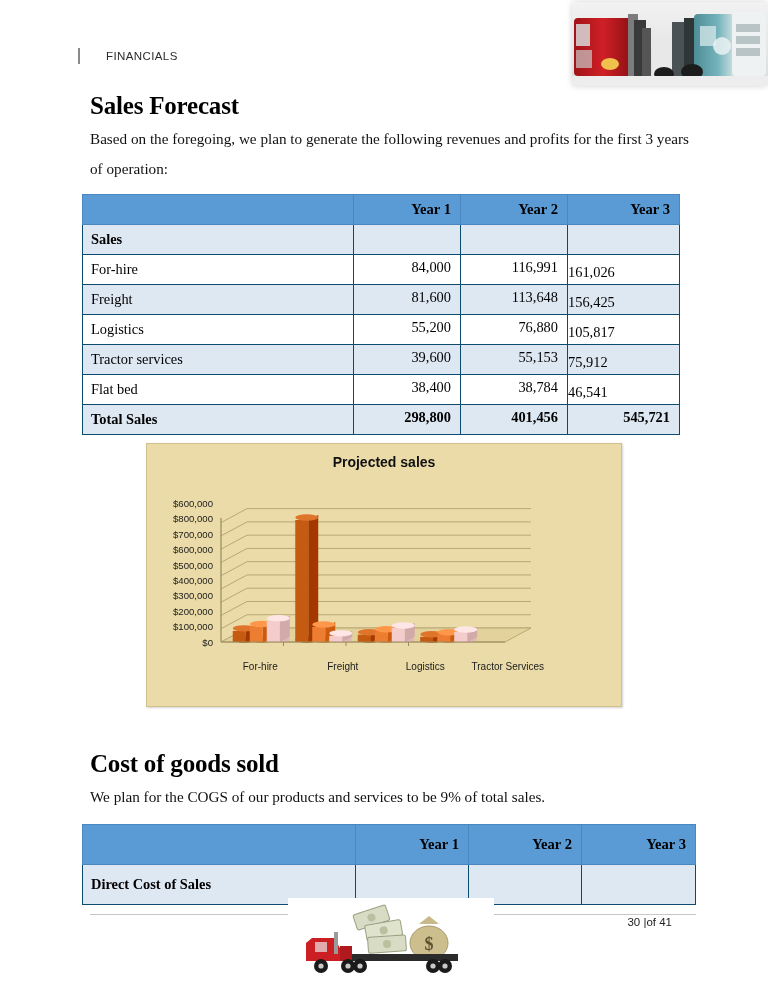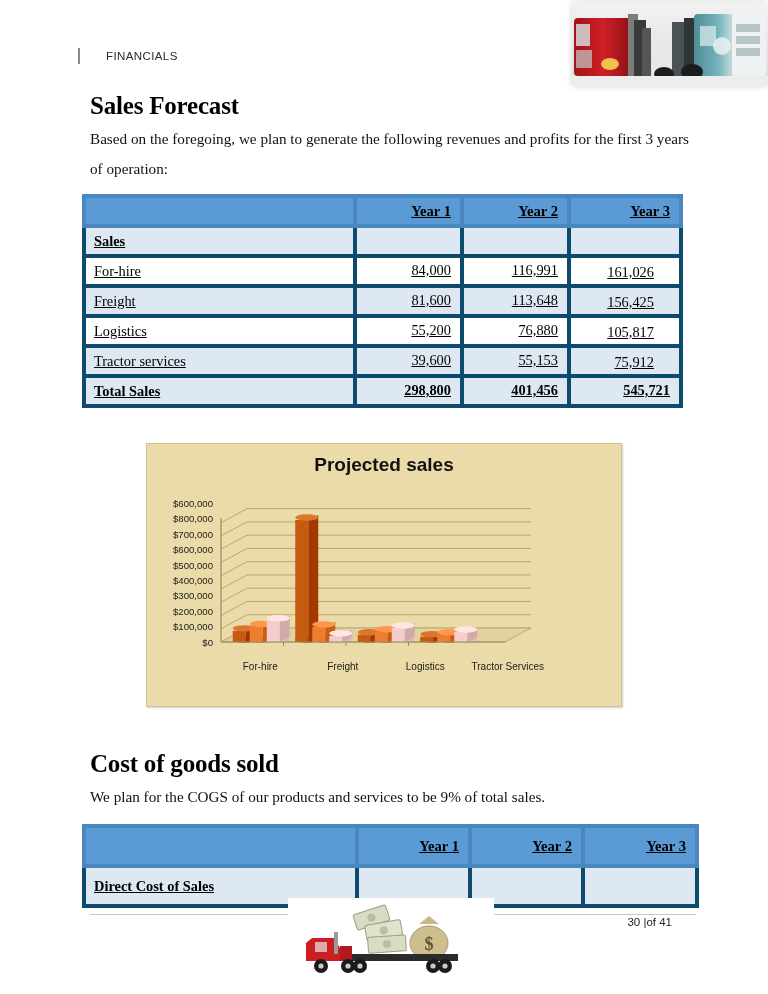--- a/index.html
+++ b/index.html
@@ -64,23 +64,22 @@
 
   
   .ftable {
     position: absolute;
     border-collapse: collapse;
     table-layout: fixed;
     font-family: "Liberation Serif", serif;
     font-size: 14.4px;
   }
   .ftable td, .ftable th {
-    border: 4px solid #0c4a6e;
+    border: 1px solid #0c4a6e;
     padding: 0;
-    text-decoration: underline;
   }
   .ftable .hdr th {
     background: #5b9bd5;
     color: #000;
     font-weight: bold;
     font-size: 14.6px;
     height: 30px;
     text-align: right;
     padding-right: 9px;
     border-color: #4a86bf;
@@ -93,21 +92,20 @@
     vertical-align: middle;
     margin-left: 48px;
   }
   .ftable td.num {
     text-align: right;
     padding-right: 9px;
     vertical-align: top;
     padding-top: 4px;
   }
   .ftable td.num3 {
-    text-align: right;
     padding-right: 25px;
     vertical-align: bottom;
     padding-bottom: 3px;
   }
   .r-alt td { background: #dee8f3; }
   .r-white td { background: #ffffff; }
   .bold td { font-weight: bold; }
 
   
   .chart-box {
@@ -120,21 +118,21 @@
     border: 1px solid #cfc08d;
     box-shadow: 1px 1px 2px rgba(0,0,0,0.18);
   }
   .chart-title {
     position: absolute;
     top: 10px;
     left: 0; right: 0;
     text-align: center;
     font-family: "Liberation Sans", sans-serif;
     font-weight: bold;
-    font-size: 19px;
+    font-size: 14px;
     color: #111;
   }
   .plot {
     position: absolute;
     left: 66px;
     top: 58px;
     width: 320px;
     height: 160px;
   }
   .ylabels {
@@ -304,20 +302,26 @@
         <td class="num">55,200</td>
         <td class="num">76,880</td>
         <td class="num3">105,817</td>
       </tr>
       <tr class="r-alt">
         <td class="lab">Tractor services</td>
         <td class="num">39,600</td>
         <td class="num">55,153</td>
         <td class="num3">75,912</td>
       </tr>
+      <tr class="r-white">
+        <td class="lab">Flat bed</td>
+        <td class="num">38,400</td>
+        <td class="num">38,784</td>
+        <td class="num3">46,541</td>
+      </tr>
       <tr class="r-alt bold">
         <td class="lab">Total Sales</td>
         <td class="num">298,800</td>
         <td class="num">401,456</td>
         <td class="num">545,721</td>
       </tr>
     </tbody>
 </table>
 
 <div class="chart-box">

